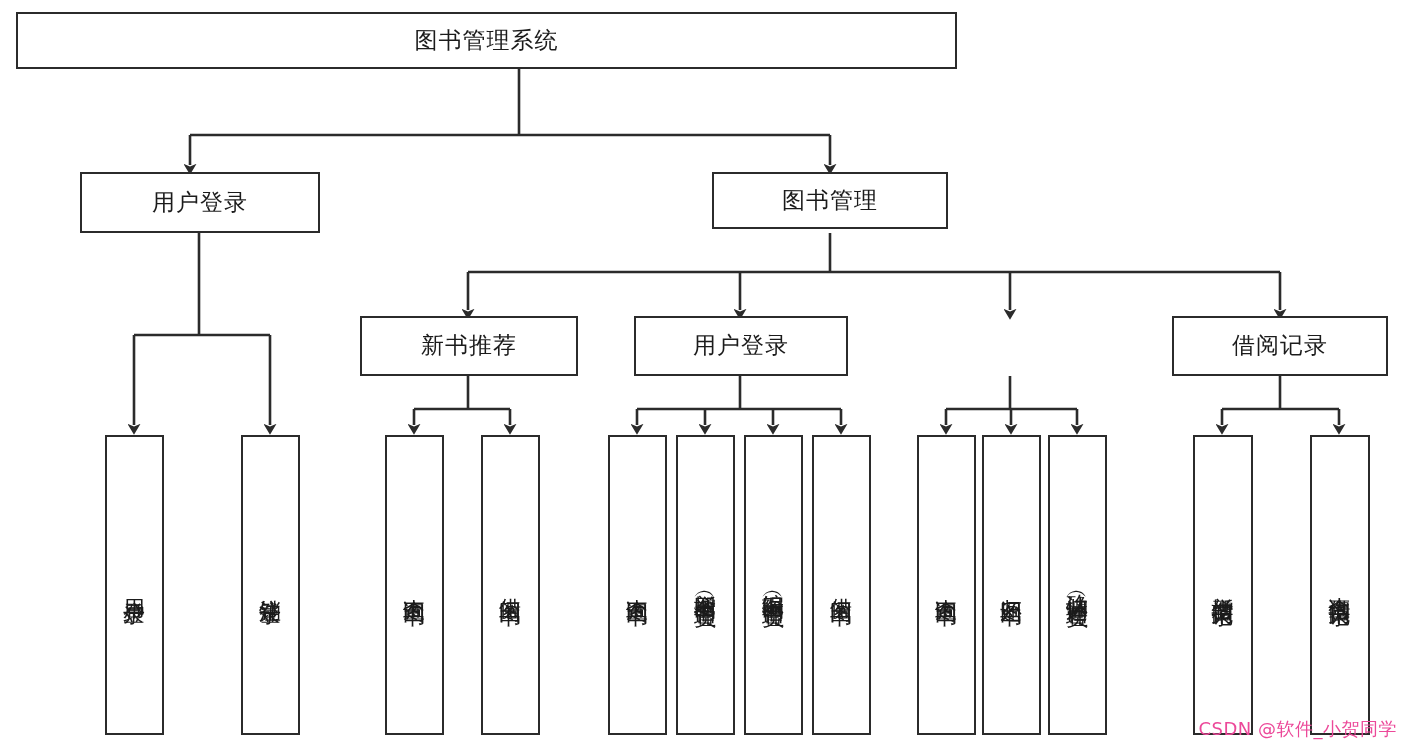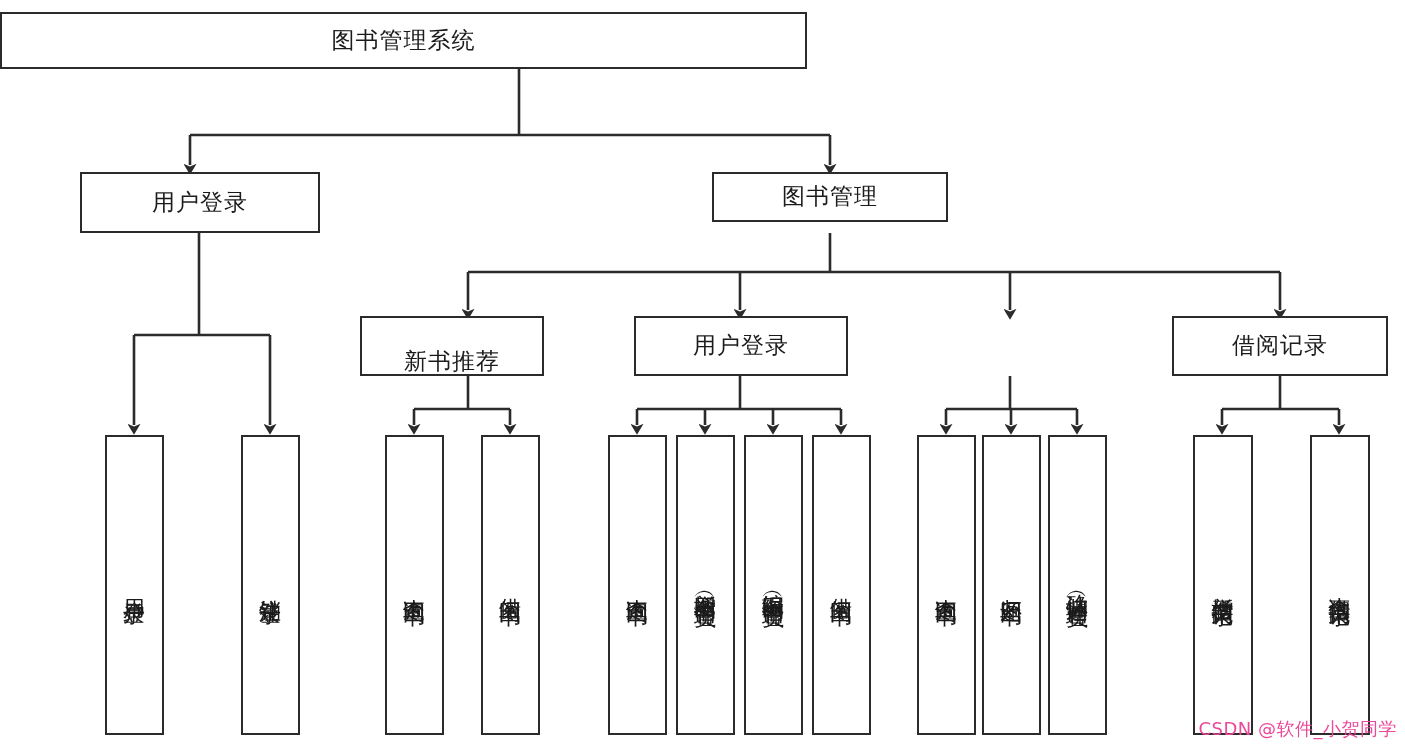--- a/index.html
+++ b/index.html
@@ -113,32 +113,32 @@
       <path d="M1011,409 L1011,425" marker-end="url(#arrow)"></path>
       <path d="M1077,409 L1077,425" marker-end="url(#arrow)"></path>
 
       <path d="M1280,376 L1280,409"></path>
       <path d="M1222,409 L1339,409"></path>
       <path d="M1222,409 L1222,425" marker-end="url(#arrow)"></path>
       <path d="M1339,409 L1339,425" marker-end="url(#arrow)"></path>
     </g>
   </svg>
 
-  <div class="node horiz" style="left:0; top:12px; width:807px; height:57px;justify-content:center;">
+  <div class="node horiz" style="left:16px; top:12px; width:941px; height:57px;justify-content:center;">
     <span>图书管理系统</span>
   </div>
 
   <div class="node horiz" style="left:80px; top:172px; width:240px; height:61px;">
     <span>用户登录</span>
   </div>
-  <div class="node horiz" style="left:712px; top:172px; width:236px; height:50px;">
+  <div class="node horiz" style="left:712px; top:172px; width:236px; height:57px;">
     <span>图书管理</span>
   </div>
 
-  <div class="node horiz" style="left:360px; top:316px; width:184px; height:60px;align-items:flex-end;">
+  <div class="node horiz" style="left:360px; top:316px; width:218px; height:60px;">
     <span>新书推荐</span>
   </div>
   <div class="node horiz" style="left:634px; top:316px; width:214px; height:60px;">
     <span>用户登录</span>
   </div>
   <div class="node horiz" style="left:1172px; top:316px; width:216px; height:60px;">
     <span>借阅记录</span>
   </div>
 
   <div class="node vert" style="left:105px; top:435px; width:59px; height:300px;">

